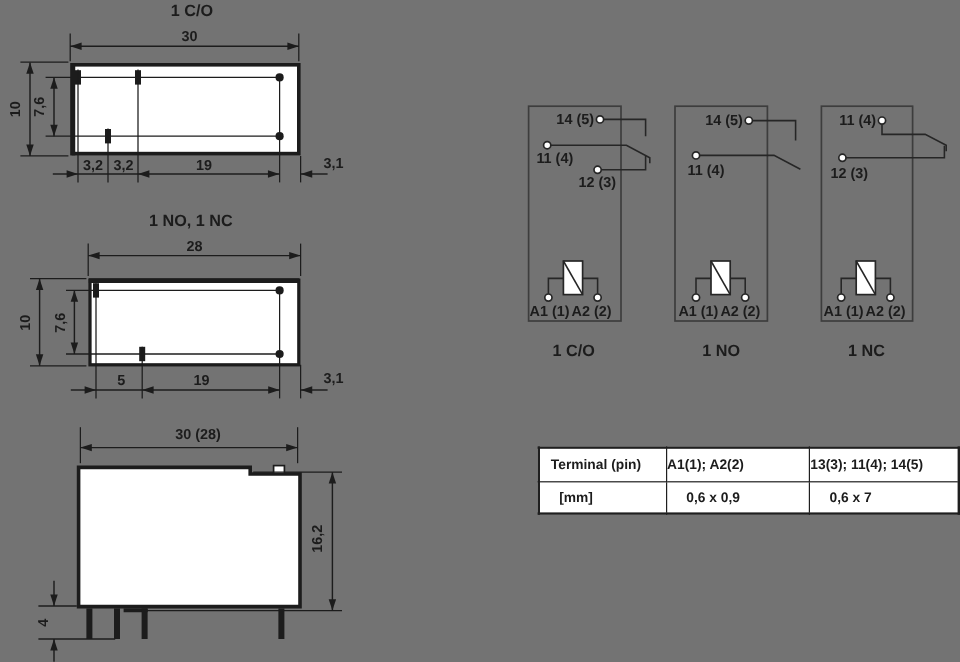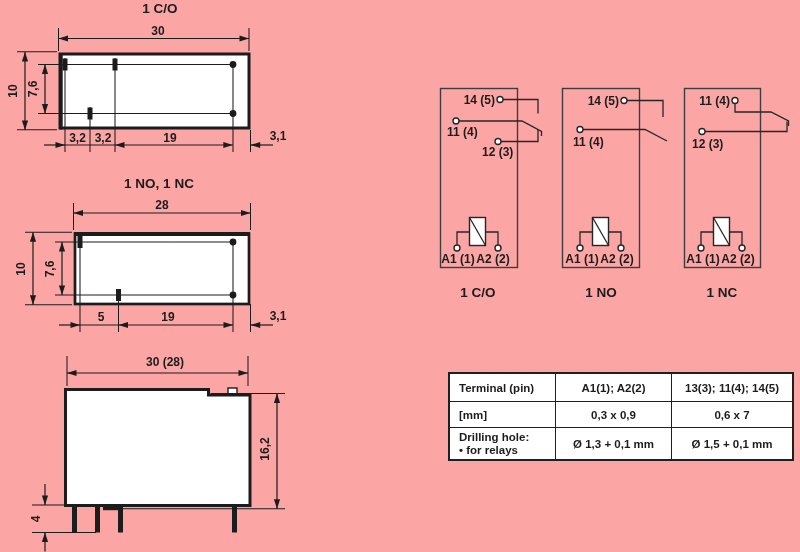--- a/index.html
+++ b/index.html
@@ -1,39 +1,39 @@
 <!DOCTYPE html>
 <html><head>
 <meta charset="utf-8">
 <style>
   html,body{margin:0;padding:0;background:#fff;}
-  #stage{position:relative;width:800px;height:552px;background:#fca5a5;overflow:hidden;
+  #stage{position:relative;width:800px;height:552px;background:#737373;overflow:hidden;
          font-family:"Liberation Sans",sans-serif;}
   svg{position:absolute;left:0;top:0;}
   svg text{font-family:"Liberation Sans",sans-serif;font-weight:bold;fill:#1c1c1c;}
   .dim{font-size:12px;}
   .ttl{font-size:13.5px;}
   .pin{font-size:12px;}
   .lblbig{font-size:13.5px;}
   .dl{stroke:#1c1c1c;stroke-width:1.2;fill:none;}
   .tl{stroke:#1c1c1c;stroke-width:1.05;fill:none;}
   .bd{stroke:#1c1c1c;stroke-width:3;fill:#fff;}
   .cw{stroke:#262626;stroke-width:1.3;fill:none;}
   .box{stroke:#3d3d3d;stroke-width:1.4;fill:none;}
   .term{fill:#fff;stroke:#262626;stroke-width:1.4;}
   .blk{fill:#1c1c1c;stroke:none;}
   
   #spec-table{position:absolute;left:448px;top:372px;border-collapse:collapse;
               background:#fff;}
   #spec-table td{border:1.4px solid #1f1f1f;font-size:11.5px;font-weight:bold;
-                 color:#1c1c1c;text-align:center;vertical-align:middle;padding:0;}
+                 color:#1c1c1c;text-align:left;vertical-align:middle;padding:0;}
   #spec-table{border:2px solid #1f1f1f;}
   #spec-table td.lab{text-align:left;padding-left:9px;}
   #spec-table .c0{width:96px;} #spec-table .c1{width:115px;} #spec-table .c2{width:120px;}
-  #spec-table tr.r0 td{height:27px;} #spec-table tr.r1 td{height:25px;} #spec-table tr.r2 td{height:31px;}
+  #spec-table tr.r0 td{height:27px;} #spec-table tr.r1 td{height:25px;padding-left:16px;} #spec-table tr.r2 td{height:31px;}
   #spec-table .two{line-height:13px;display:block;}
 </style>
 </head>
 <body>
 
 <div id="stage">
 
 <svg width="800" height="552" viewBox="0 0 800 552">
   <defs>
     <marker id="arr" markerWidth="11" markerHeight="8" refX="10" refY="4" orient="auto-start-reverse" markerUnits="userSpaceOnUse">
@@ -224,27 +224,19 @@
 
 <table id="spec-table">
   <tbody>
     <tr class="r0">
       <td class="lab c0">Terminal (pin)</td>
       <td class="c1">A1(1); A2(2)</td>
       <td class="c2">13(3); 11(4); 14(5)</td>
     </tr>
     <tr class="r1">
       <td class="lab c0">[mm]</td>
-      <td class="c1">0,3 x 0,9</td>
+      <td class="c1">0,6 x 0,9</td>
       <td class="c2">0,6 x 7</td>
-    </tr>
-    <tr class="r2">
-      <td class="lab c0">
-        <span class="two">Drilling hole:</span>
-        <span class="two">• for relays</span>
-      </td>
-      <td class="c1">Ø 1,3 + 0,1 mm</td>
-      <td class="c2">Ø 1,5 + 0,1 mm</td>
     </tr>
   </tbody>
 </table>
 
 </div>
 
 </body></html>

